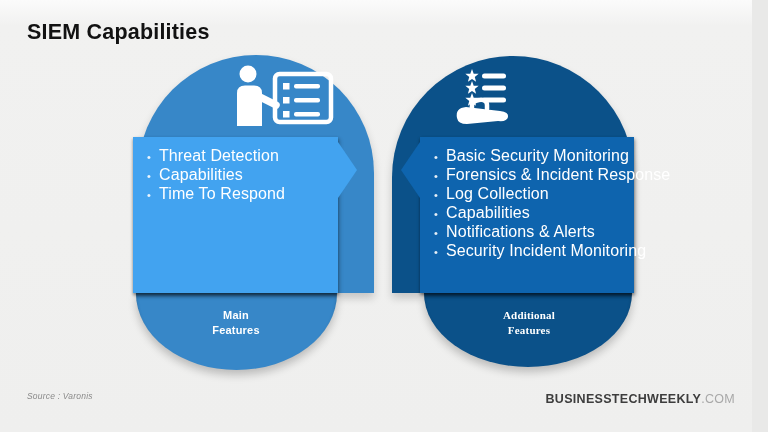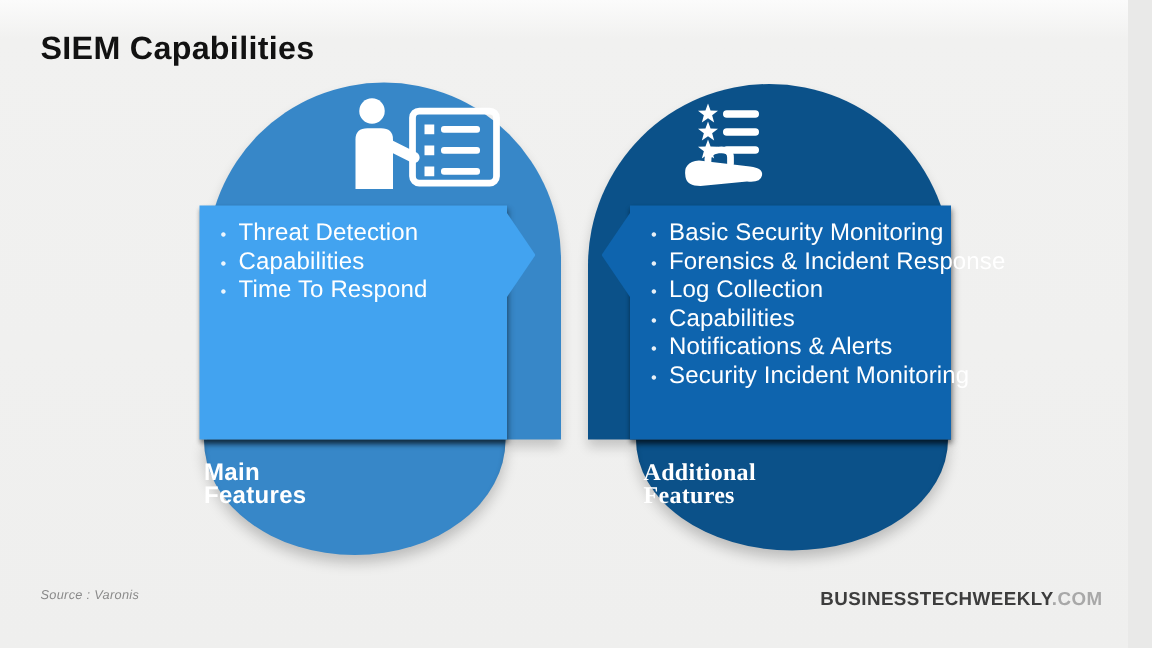--- a/index.html
+++ b/index.html
@@ -58,40 +58,40 @@
   .feature-list li{
     color:#ffffff;font-size:16px;line-height:17px;white-space:nowrap;
     letter-spacing:.1px;
   }
   .feature-list li::before{
     content:"\2022";color:rgba(255,255,255,.9);
     display:inline-block;width:12px;font-size:11px;
   }
   
   .dome-label{
-    position:absolute;top:308px;width:200px;text-align:left;
-    color:#ffffff;font-size:16px;font-weight:bold;line-height:15px;
+    position:absolute;top:308px;width:200px;text-align:center;
+    color:#ffffff;font-size:11px;font-weight:bold;line-height:15px;
     letter-spacing:.2px;
   }
   .dome-label.left{left:136px;}
   .dome-label.right{left:429px;font-family:Liberation Serif, serif;}
   
   .cap-icon{position:absolute;}
   .cap-icon.left{left:234px;top:62px;}
   .cap-icon.right{left:452px;top:60px;}
   
   .source-note{
     position:absolute;left:27px;top:391px;
     font-size:8.5px;font-style:italic;color:#8a8a8a;letter-spacing:.2px;
   }
   .brand{
     position:absolute;right:17px;top:392px;
     font-size:12.5px;font-weight:bold;color:#3d3d3d;letter-spacing:.3px;
   }
-  .brand .domain-part{color:#a8a8a8;font-weight:bold;}
+  .brand .domain-part{color:#a8a8a8;font-weight:normal;}
 </style>
 </head>
 <body>
 
 <div class="stage">
 
   <div class="page-title">SIEM Capabilities</div>
 
   <div class="cap-top left"></div>
   <div class="cap-dome left"></div>

